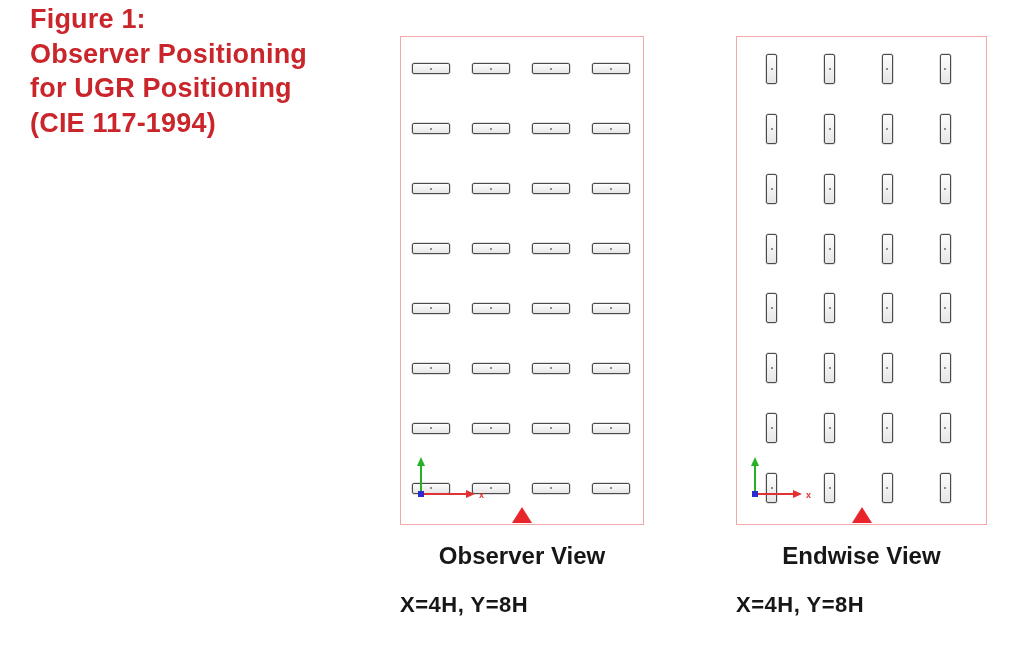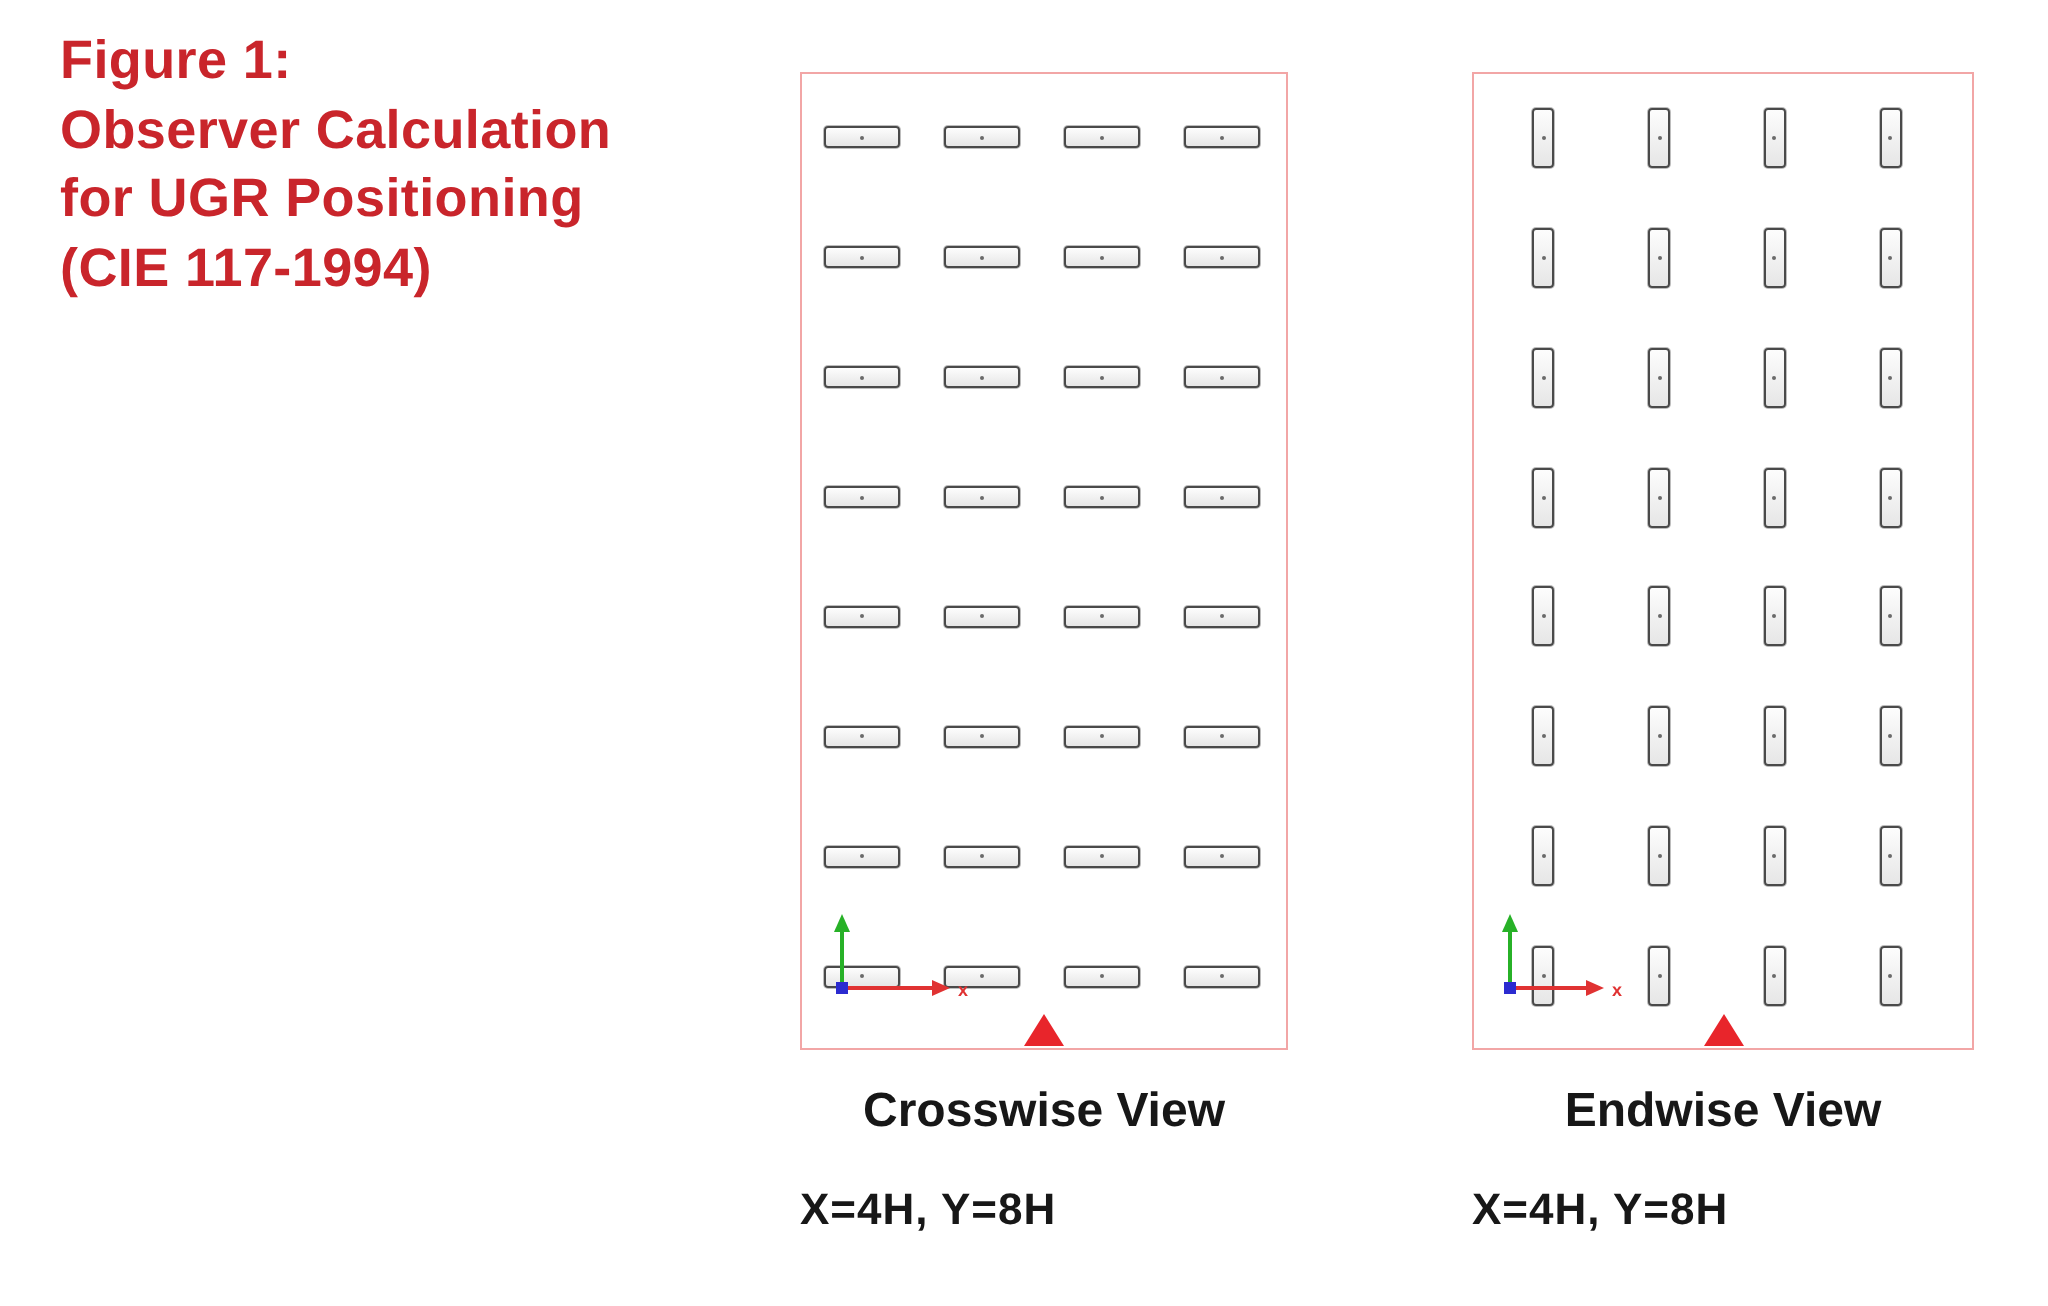--- a/index.html
+++ b/index.html
@@ -19,21 +19,21 @@
     height: 653px;
     position: relative;
     overflow: hidden;
   }
   .figure { position: absolute; inset: 0; }
 
   
   .title {
     position: absolute;
     left: 30px;
-    top: 13px;
+    top: 2px;
     color: var(--title-red);
     font-size: 27px;
     font-weight: 700;
     line-height: 1.28;
     letter-spacing: 0.2px;
   }
 
   
   .panel { position: absolute; top: 36px; }
   .panel-left  { left: 400px; width: 244px; }
@@ -121,21 +121,21 @@
     letter-spacing: 0.5px;
   }
 </style>
 </head>
 <body>
 
 <div class="figure">
 
   <div class="title">
     <div>Figure 1:</div>
-    <div>Observer Calculation</div>
+    <div>Observer Positioning</div>
     <div>for UGR Positioning</div>
     <div>(CIE 117-1994)</div>
   </div>
 
   <div class="panel panel-left">
     <div class="room">
       <div class="grid">
           <div class="lum horizontal"></div>
           <div class="lum horizontal"></div>
           <div class="lum horizontal"></div>
@@ -175,21 +175,21 @@
         <polygon points="10,5 6,14 14,14" fill="var(--axis-y)"></polygon>
         <line x1="10" y1="42" x2="55" y2="42" stroke="var(--axis-x)" stroke-width="2"></line>
         <polygon points="64,42 55,38 55,46" fill="var(--axis-x)"></polygon>
         <rect x="7" y="39" width="6" height="6" fill="var(--axis-z)"></rect>
         <text class="xlabel" x="68" y="46">x</text>
       </svg>
 
       <div class="observer"></div>
     </div>
 
-    <div class="caption">Crosswise View</div>
+    <div class="caption">Observer View</div>
     <div class="subcaption">X=4H, Y=8H</div>
   </div>
 
   <div class="panel panel-right">
     <div class="room">
       <div class="grid">
           <div class="lum vertical"></div>
           <div class="lum vertical"></div>
           <div class="lum vertical"></div>
           <div class="lum vertical"></div>

